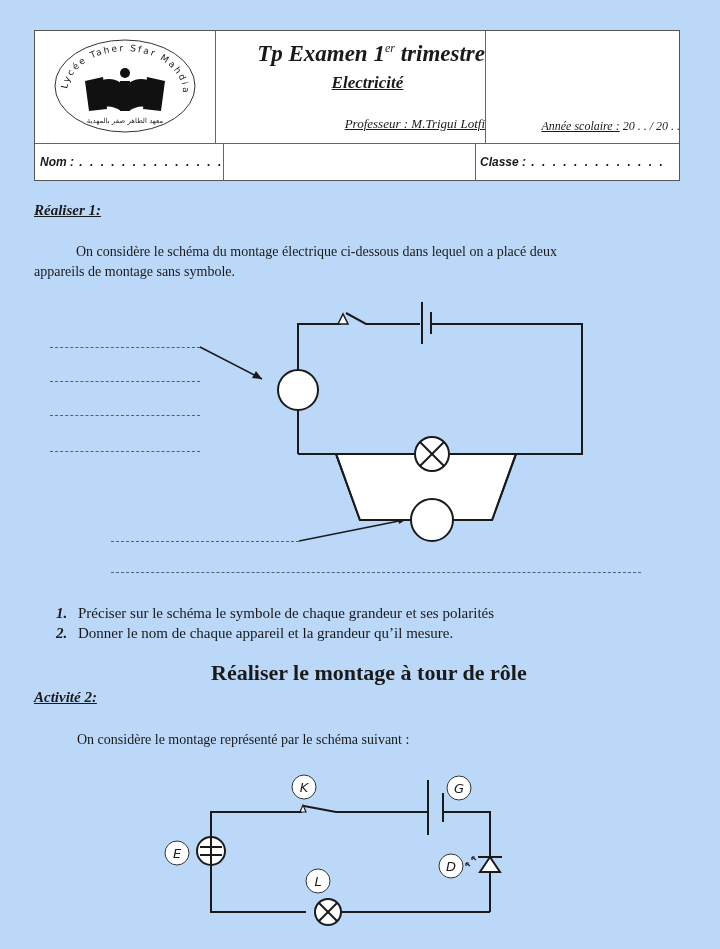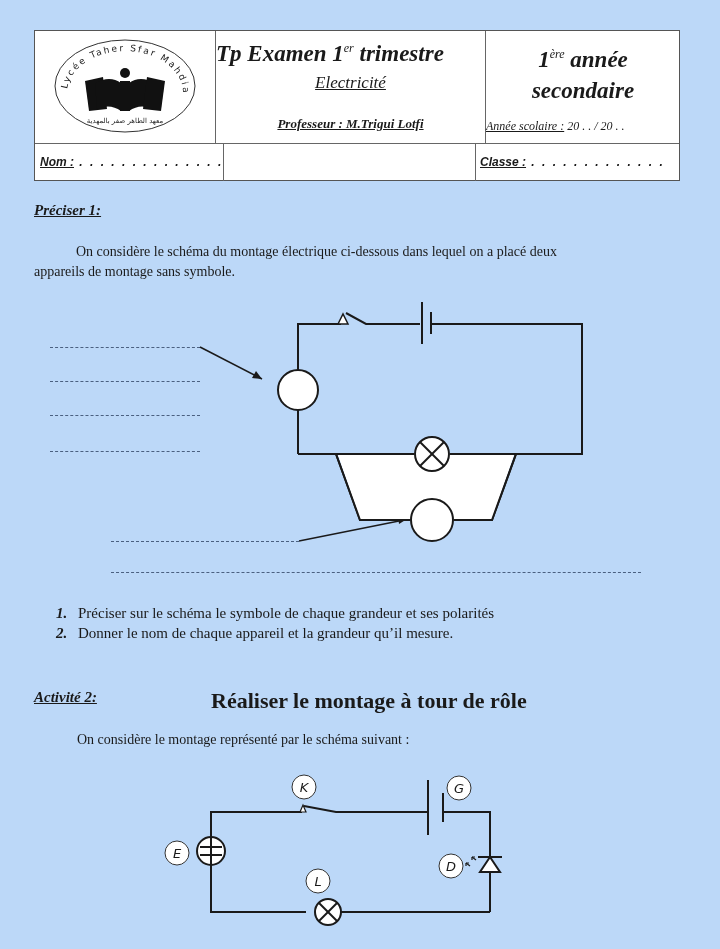--- a/index.html
+++ b/index.html
@@ -11,52 +11,52 @@
   }
   .abs { position:absolute; }
   .header-box {
     position:absolute; left:34px; top:30px; width:646px; height:151px;
     border:1px solid #555; background:#fff; box-sizing:border-box;
   }
   .cell { position:absolute; box-sizing:border-box; }
   .vline { position:absolute; width:1px; background:#666; }
   .hline { position:absolute; height:1px; background:#666; }
   .title-main {
-    font-style:italic; font-weight:bold; font-size:23px; text-align:left;
+    font-style:italic; font-weight:bold; font-size:23px; text-align:right;
     font-family:"Liberation Serif", "DejaVu Serif", serif;
   }
   .title-main sup { font-size:12px; font-weight:normal; }
   .subject {
     font-style:italic; font-size:17px; text-decoration:underline; text-align:center;
   }
   .prof {
-    font-style:italic; font-size:13px; text-decoration:underline; text-align:center; font-weight:bold;
+    font-style:italic; font-size:13px; text-decoration:underline; text-align:right; font-weight:normal;
   }
   .year-title {
     font-style:italic; font-weight:bold; font-size:23px; text-align:center; line-height:31px;
   }
   .year-title sup { font-size:12px; font-weight:normal; }
-  .scol { font-style:italic; font-size:12px; text-align:left; }
+  .scol { font-style:italic; font-size:12px; text-align:right; }
   .scol u { text-decoration:underline; }
   .field {
     font-family:"Liberation Sans", "DejaVu Sans", sans-serif;
     font-size:12px; font-weight:bold; font-style:italic;
   }
-  .field .lbl { text-decoration:underline; }
+  .field .lbl { }
   .field .dots { font-weight:bold; letter-spacing:2px; }
   .act-title {
     font-style:italic; font-weight:bold; font-size:15px; text-decoration:underline;
   }
   .para { font-size:14px; line-height:20px; }
   .dash {
     position:absolute; height:0; border-top:1px dashed #4a6080;
   }
   .q { font-size:15px; line-height:20px; }
   .q .num { font-style:italic; font-weight:bold; display:inline-block; width:22px; }
-  .big-title { font-size:22px; font-weight:bold;margin-top:28px; }
+  .big-title { font-size:22px; font-weight:bold; }
   svg { position:absolute; overflow:visible; }
 </style>
 </head>
 <body>
 
 <div class="header-box">
 
   <div class="vline" style="left:180px; top:0; height:112px;"></div>
   <div class="vline" style="left:450px; top:0; height:112px;"></div>
 
@@ -81,43 +81,39 @@
       <path d="M112 46 L130 50 L126 80 L108 78 Z" fill="#111"></path>
       <rect x="85" y="50" width="10" height="30" fill="#111"></rect>
       <text x="90" y="92" font-family="DejaVu Sans, sans-serif" font-size="7" fill="#222" text-anchor="middle">معهد الطاهر صفر بالمهدية</text>
     </svg>
   </div>
 
   <div class="cell" style="left:181px; top:0; width:269px; height:112px;">
     <div class="title-main abs" style="left:0; top:10px; width:269px;">
       <span>Tp Examen 1</span><sup>er</sup><span> trimestre</span>
     </div>
-    <div class="subject abs" style="left:0; top:42px; width:269px;">Electricité</div>
+    <div class="subject abs" style="left:17px; top:42px; width:269px;font-weight:bold;">Electricité</div>
     <div class="prof abs" style="left:0; top:85px; width:269px;">Professeur : M.Trigui Lotfi</div>
   </div>
 
   <div class="cell" style="left:451px; top:0; width:194px; height:112px;">
-    <div class="year-title abs" style="left:0; top:8px; width:194px;">
-      <span>1</span><sup>ère</sup><span> année</span><br>
-      <span>secondaire</span>
-    </div>
     <div class="scol abs" style="left:0; top:88px; width:194px;">
       <u>Année scolaire :</u><span> 20 . . / 20  . .</span>
     </div>
   </div>
 
   <div class="field abs" style="left:5px; top:124px;">
     <span class="lbl">Nom :</span><span class="dots"> . . . . . . . . . . . . . .</span>
   </div>
   <div class="field abs" style="left:445px; top:124px;">
     <span class="lbl">Classe :</span><span class="dots"> . . . . . . . . . . . . .</span>
   </div>
 </div>
 
-<div class="act-title abs" style="left:34px; top:202px;">Préciser 1:</div>
+<div class="act-title abs" style="left:34px; top:202px;">Réaliser 1:</div>
 <div class="para abs" style="left:76px; top:242px;">On considère le schéma du montage électrique ci-dessous dans lequel on a placé deux</div>
 <div class="para abs" style="left:34px; top:262px;">appareils de montage sans symbole.</div>
 
 <div class="dash" style="left:50px; top:347px; width:150px;"></div>
 <div class="dash" style="left:50px; top:381px; width:150px;"></div>
 <div class="dash" style="left:50px; top:415px; width:150px;"></div>
 <div class="dash" style="left:50px; top:451px; width:150px;"></div>
 <div class="dash" style="left:111px; top:541px; width:188px;"></div>
 <div class="dash" style="left:111px; top:572px; width:530px;"></div>
 

